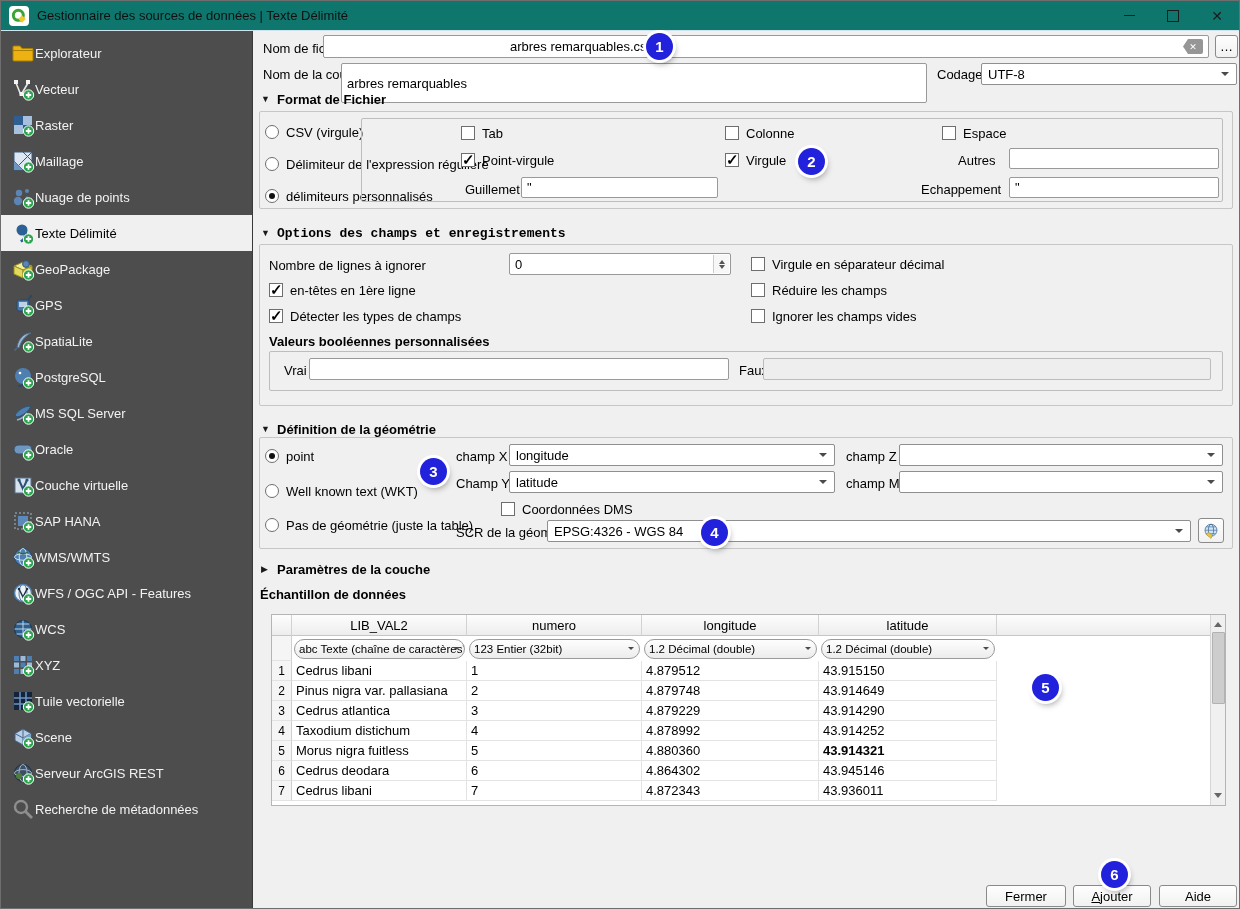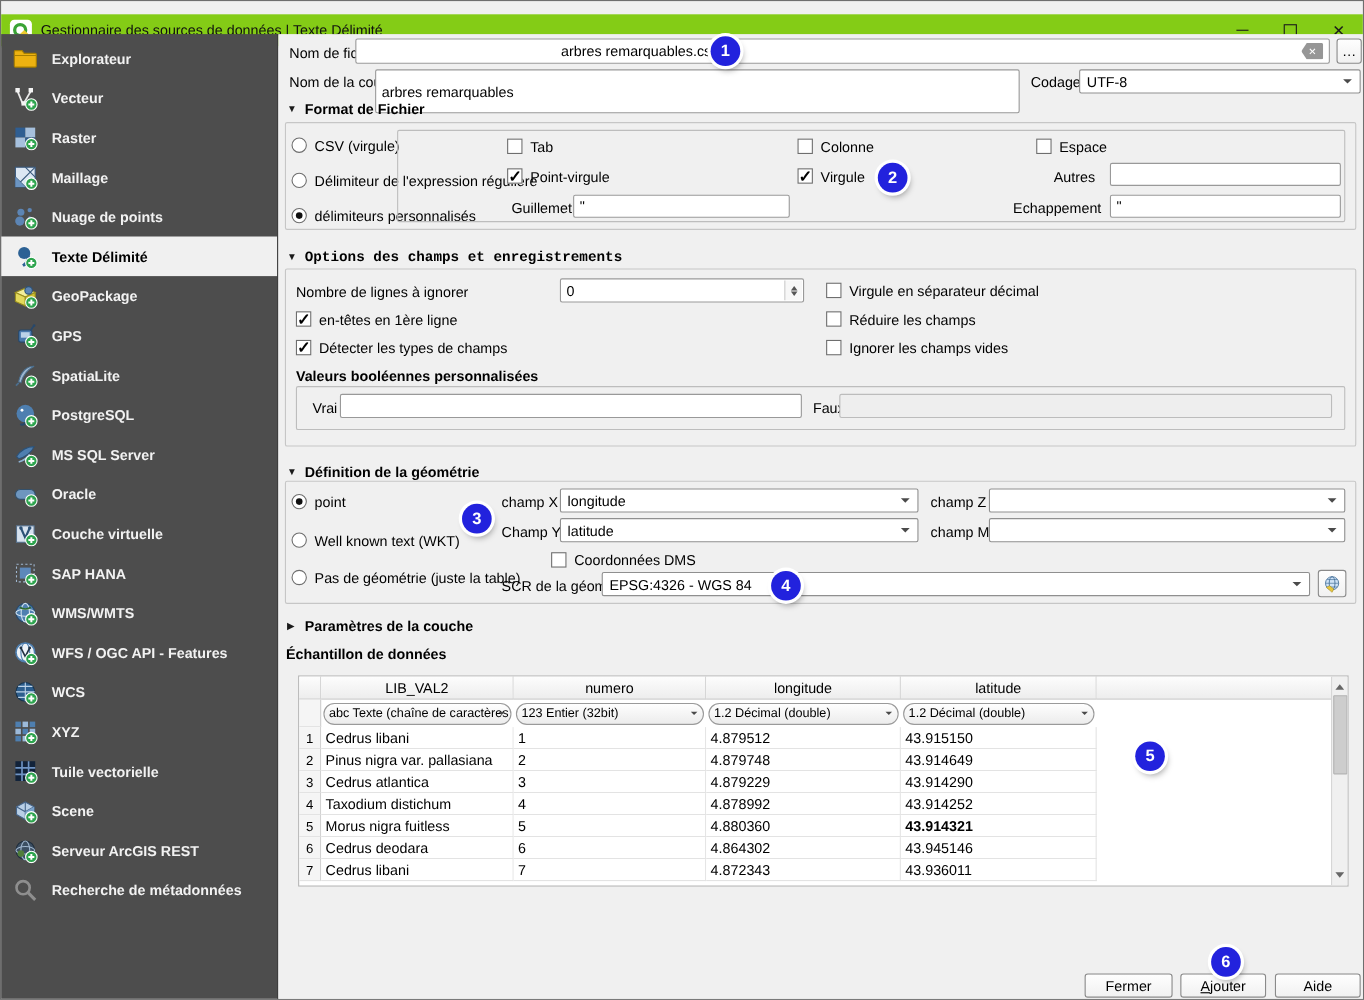--- a/index.html
+++ b/index.html
@@ -1,37 +1,37 @@
 <!DOCTYPE html>
 <html><head>
 <meta charset="utf-8">
 <style>
   html,body{margin:0;padding:0;background:#9a9a9a;}
   #win{position:relative;width:1240px;height:909px;background:#f0f0f0;
        font-family:"Liberation Sans",sans-serif;font-size:13px;color:#000;
        border:1px solid #6e6e6e;box-sizing:border-box;overflow:hidden;}
   
-  .titlebar{position:absolute;left:0;top:12px;width:100%;height:30px;background:#84cc16;
+  .titlebar{position:absolute;left:0;top:0;width:100%;height:30px;background:#0f766e;
             display:flex;align-items:center;border-bottom:1px solid #cfe3ec;box-sizing:border-box;}
   .appicon{width:20px;height:20px;margin-left:8px;background:#fff;border-radius:4px;
            display:flex;align-items:center;justify-content:center;flex:none;}
   .title{margin-left:8px;font-size:13px;color:#101010;}
   .wbtns{margin-left:auto;display:flex;height:100%;}
   .wbtn{width:44px;display:flex;align-items:center;justify-content:center;color:#1b1b1b;cursor:default;}
   .glyph-min{width:11px;border-top:1.6px solid #1b1b1b;display:block;}
   .glyph-max{width:10px;height:10px;border:1.4px solid #1b1b1b;display:block;}
   .glyph-close{font-size:14px;line-height:1;}
   
   .sidebar{position:absolute;left:0;top:30px;width:252px;height:879px;background:#4d4d4d;
            border-right:1px solid #3a3a3a;box-sizing:border-box;overflow:hidden;}
   #sb{list-style:none;margin:0;padding:4px 0 0 0;}
   .sbitem{height:36px;display:flex;align-items:center;color:#f2f2f2;}
   .sbitem.selected{background:#f0f0f0;color:#000;}
   .sbicon{width:24px;height:24px;margin-left:10px;flex:none;}
-  .sblabel{margin-left:12px;white-space:nowrap;font-weight:bold;}
+  .sblabel{white-space:nowrap;}
   
   .mainbg{position:absolute;left:252px;top:30px;width:988px;height:879px;background:#f0f0f0;}
   .lbl{position:absolute;white-space:nowrap;color:#000;}
   .bold{font-weight:bold;}
   .inp{position:absolute;background:#fff;border:1px solid #999;border-radius:2px;
        font:13px "Liberation Sans",sans-serif;padding:0 5px;box-sizing:border-box;color:#000;outline:none;}
   .inp.disabled{background:#eee;border-color:#bcbcbc;}
   .combo{position:absolute;background:#fff;border:1px solid #8f8f8f;border-radius:2px;
          box-sizing:border-box;display:flex;align-items:center;padding:0 20px 0 6px;cursor:default;}
   .combo::after{content:"";position:absolute;right:7px;top:50%;margin-top:-2px;

